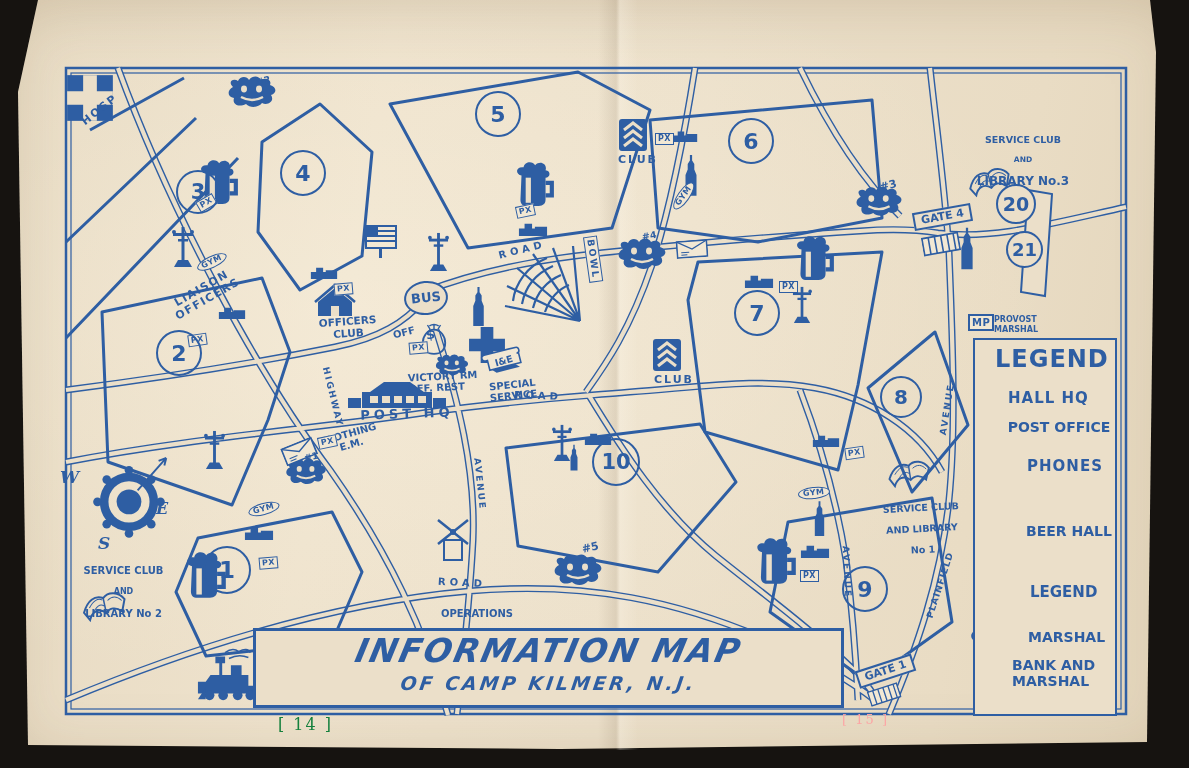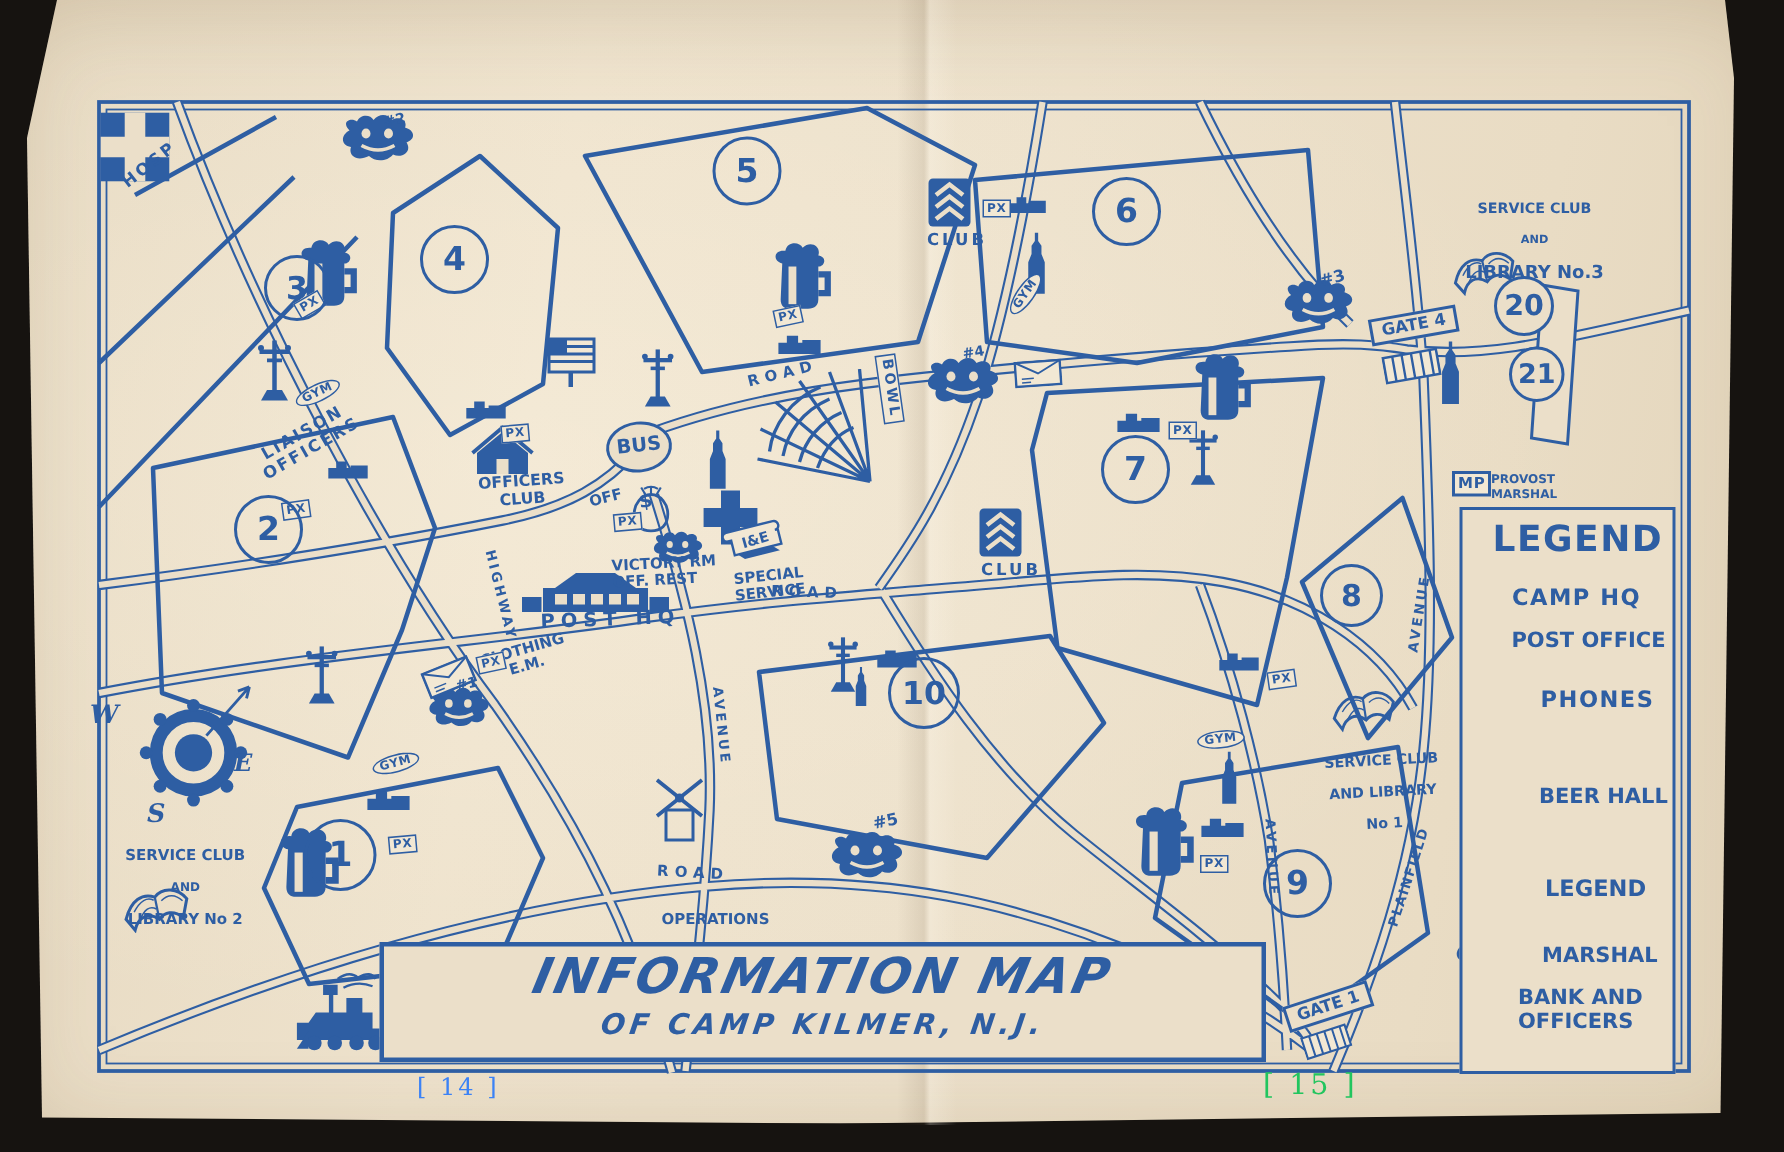--- a/index.html
+++ b/index.html
@@ -393,29 +393,29 @@
   <div class="circle-num" style="left:734px;top:290px;width:42px;height:42px;font-size:22px;">7</div>
   <div class="circle-num" style="left:880px;top:376px;width:38px;height:38px;font-size:20px;">8</div>
   <div class="circle-num" style="left:592px;top:438px;width:44px;height:44px;font-size:21px;">10</div>
   <div class="circle-num" style="left:203px;top:546px;width:44px;height:44px;font-size:23px;">1</div>
   <div class="circle-num" style="left:842px;top:566px;width:42px;height:42px;font-size:22px;">9</div>
   <div class="circle-num" style="left:996px;top:184px;width:36px;height:36px;font-size:19px;background:var(--paper);">20</div>
   <div class="circle-num" style="left:1006px;top:231px;width:33px;height:33px;font-size:18px;background:var(--paper);">21</div>
 
   <div id="legend-box"></div>
   <div class="lbl" style="left:995px;top:346px;width:100px;font-size:24px;letter-spacing:1px;">LEGEND</div>
-  <div class="lbl" style="left:1008px;top:390px;width:100px;font-size:15px;letter-spacing:1px;text-align:left;">CAMP HQ</div>
+  <div class="lbl" style="left:1008px;top:390px;width:100px;font-size:15px;letter-spacing:1px;text-align:left;">HALL HQ</div>
   <div class="lbl" style="left:1004px;top:420px;width:110px;font-size:14px;text-align:center;">POST OFFICE</div>
   <div class="lbl" style="left:1020px;top:458px;width:90px;font-size:15px;letter-spacing:1px;text-align:center;">PHONES</div>
   <div class="lbl" style="left:1026px;top:524px;width:90px;font-size:14px;text-align:left;">BEER HALL</div>
   <div class="lbl" style="left:1030px;top:584px;width:80px;font-size:15px;text-align:left;">LEGEND</div>
   <div class="lbl" style="left:1028px;top:630px;width:85px;font-size:14px;text-align:left;">MARSHAL</div>
   <div class="lbl" style="left:1012px;top:658px;width:95px;font-size:14px;text-align:left;">BANK AND
-OFFICERS</div>
+MARSHAL</div>
 
   <div id="title-box">
     <div id="title-line1" class="lbl" style="position:absolute;">INFORMATION MAP</div>
     <div id="title-line2" class="lbl" style="position:absolute;">OF CAMP KILMER, N.J.</div>
   </div>
 
-  <div class="lbl serif" style="left:278px;top:716px;font-size:16px;letter-spacing:2px;color:#3b82f6;">[ 14 ]</div>
-  <div class="lbl serif" style="left:842px;top:713px;font-size:19px;letter-spacing:2px;color:#22c55e;">[ 15 ]</div>
+  <div class="lbl serif" style="left:278px;top:716px;font-size:16px;letter-spacing:2px;color:#15803d;">[ 14 ]</div>
+  <div class="lbl serif" style="left:842px;top:713px;font-size:13px;letter-spacing:2px;color:#fca5a5;">[ 15 ]</div>
 </div>
 
 </body></html>

